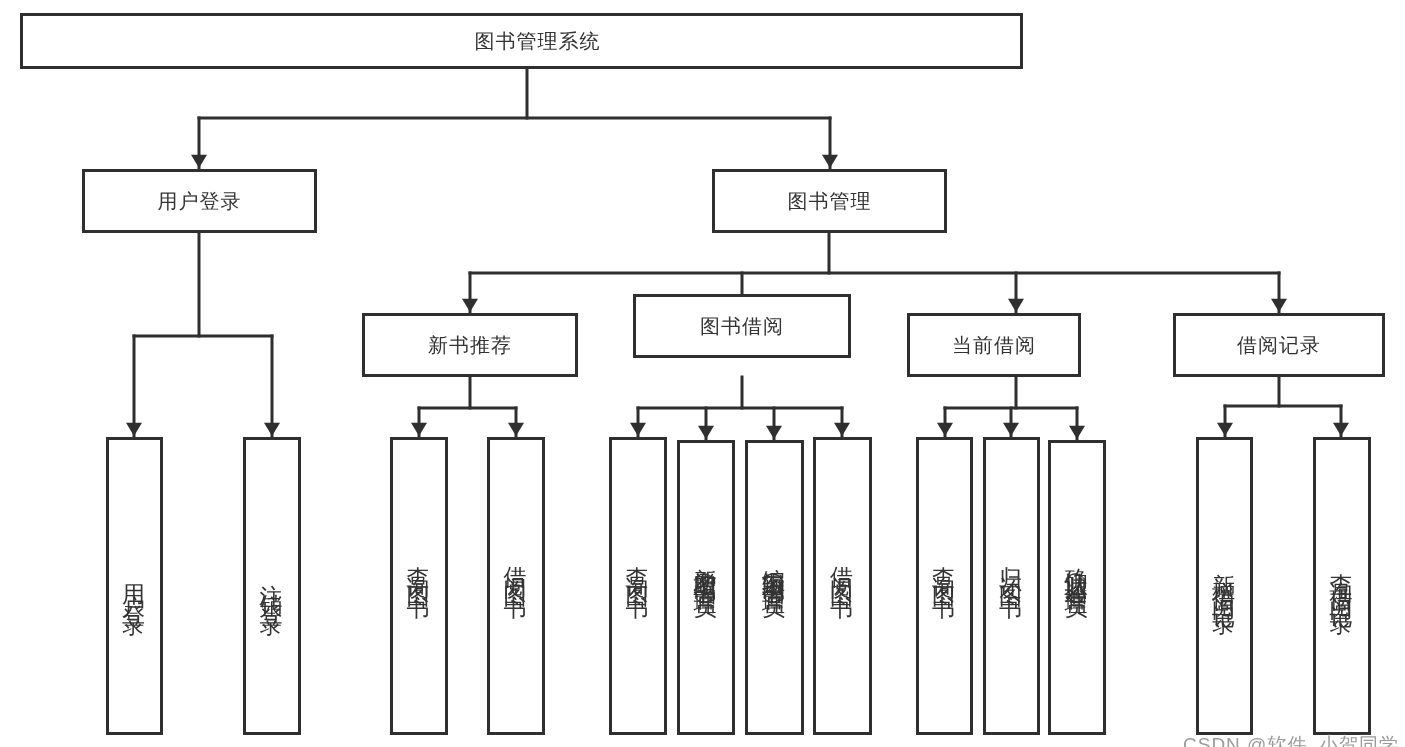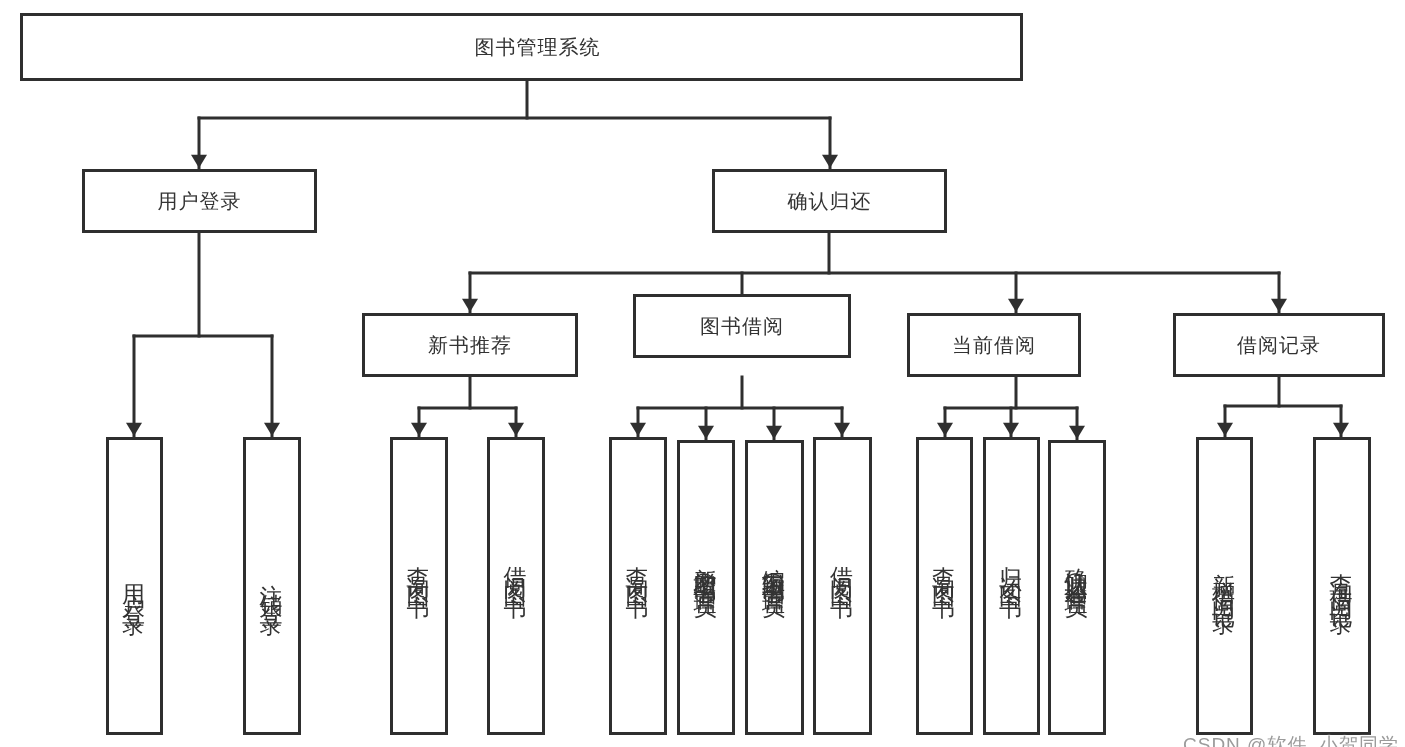--- a/index.html
+++ b/index.html
@@ -30,21 +30,21 @@
   .v{
     writing-mode:vertical-rl;text-orientation:mixed;
     font-size:23px;
   }
   .sp-4{letter-spacing:10px;}
   .sp-4.lift{padding-bottom:36px;}
   .sp-6{letter-spacing:8px;padding-bottom:14px;}
   .sp-long{letter-spacing:4px;padding-bottom:40px;}
 
   
-  #n-root{left:20px;top:13px;width:1003px;height:68px;padding-left:32px;}
+  #n-root{left:20px;top:13px;width:1003px;height:56px;padding-left:32px;}
   #n-user-login{left:82px;top:169px;width:235px;height:64px;}
   #n-book-mgmt{left:712px;top:169px;width:235px;height:64px;}
   #n-new-books{left:362px;top:313px;width:216px;height:64px;}
   #n-book-borrow{left:633px;top:294px;width:218px;height:64px;}
   #n-current-borrow{left:907px;top:313px;width:174px;height:64px;}
   #n-borrow-records{left:1173px;top:313px;width:212px;height:64px;}
   #n-login{left:106px;top:437px;width:57px;height:298px;}
   #n-logout{left:243px;top:437px;width:58px;height:298px;}
   #n-nb-query{left:390px;top:437px;width:58px;height:298px;}
   #n-nb-borrow{left:487px;top:437px;width:58px;height:298px;}
@@ -120,21 +120,21 @@
       <path class="wire" marker-end="url(#arrow)" d="M1011,408 V436"></path>
       <path class="wire" marker-end="url(#arrow)" d="M1077,408 V439"></path>
       <path class="wire" marker-end="url(#arrow)" d="M1225,406 V436"></path>
       <path class="wire" marker-end="url(#arrow)" d="M1341,406 V436"></path>
     </g>
   </svg>
 
   <div class="node h" id="n-root">图书管理系统</div>
 
   <div class="node h" id="n-user-login">用户登录</div>
-  <div class="node h" id="n-book-mgmt">确认归还</div>
+  <div class="node h" id="n-book-mgmt">图书管理</div>
 
   <div class="node h" id="n-new-books">新书推荐</div>
   <div class="node h" id="n-book-borrow">图书借阅</div>
   <div class="node h" id="n-current-borrow">当前借阅</div>
   <div class="node h" id="n-borrow-records">借阅记录</div>
 
   <div class="node v sp-4" id="n-login">用户登录</div>
   <div class="node v sp-4" id="n-logout">注销登录</div>
 
   <div class="node v sp-4 lift" id="n-nb-query">查询图书</div>

